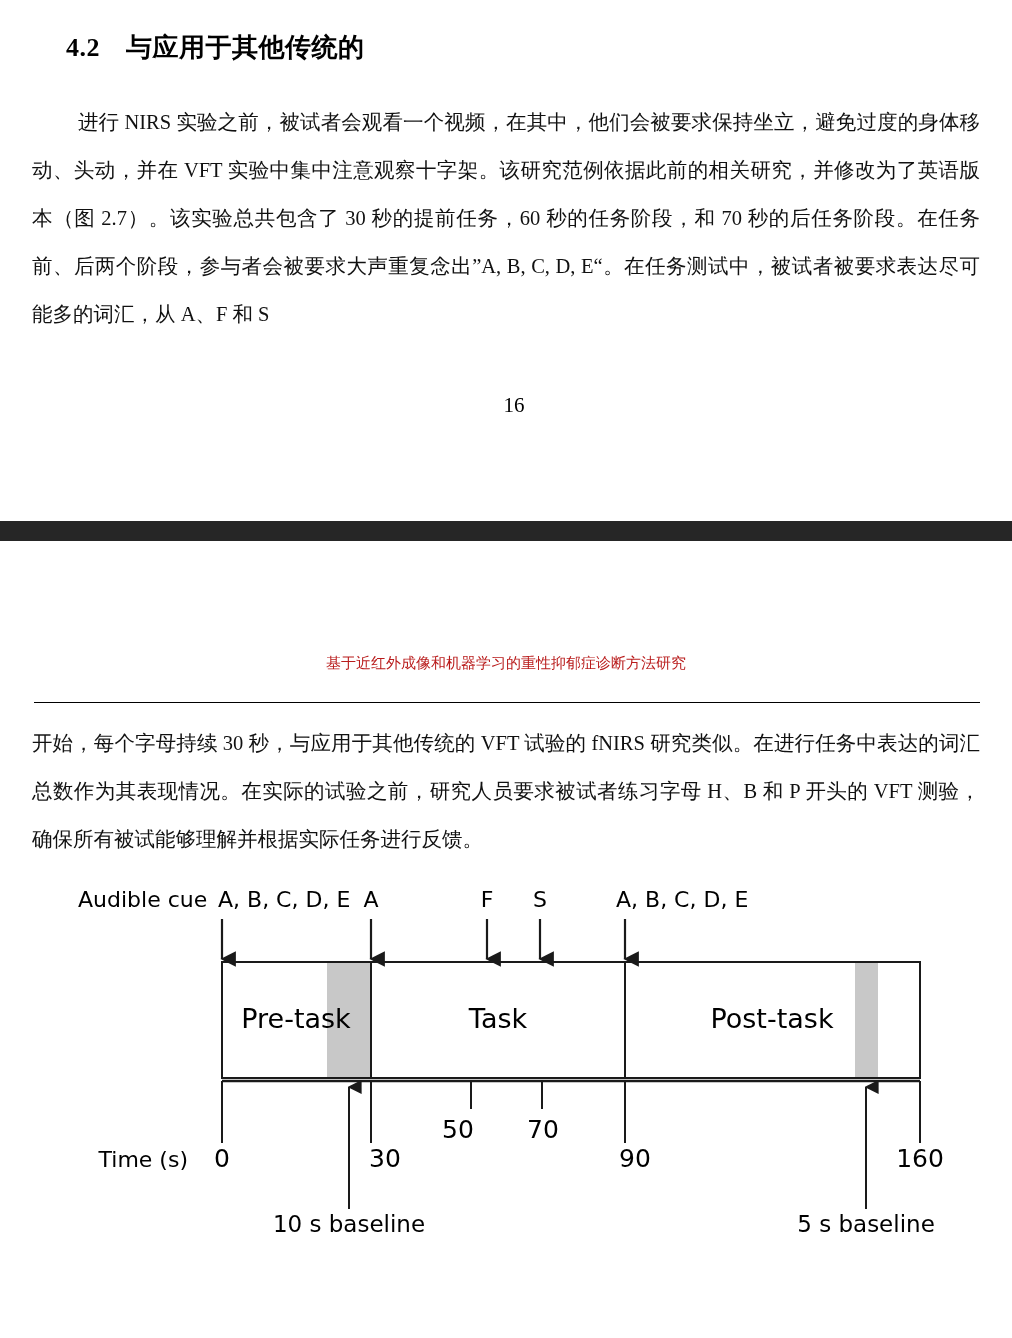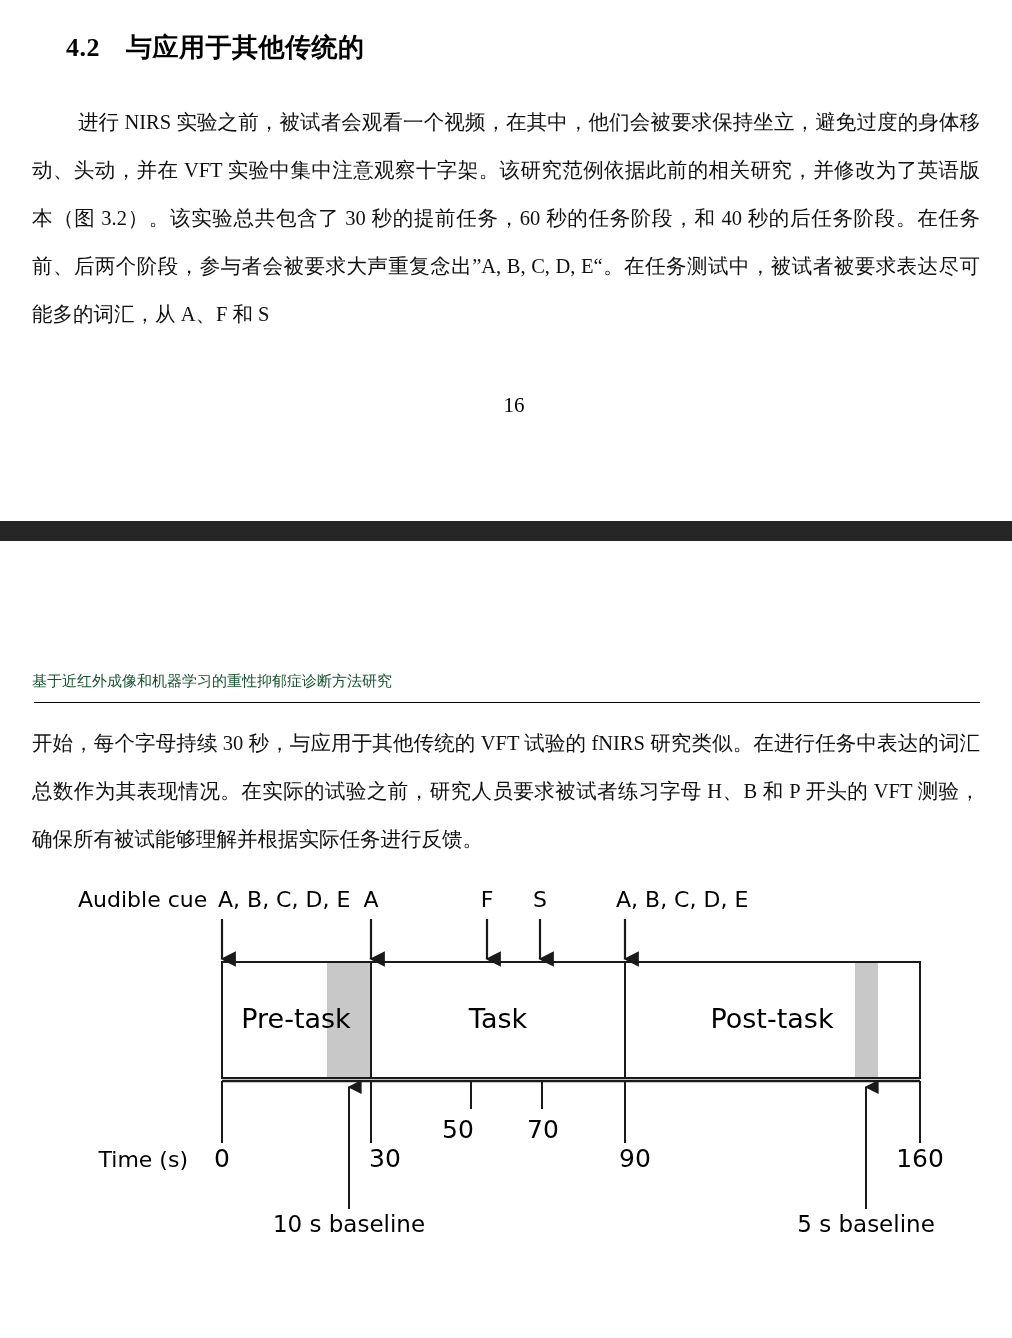--- a/index.html
+++ b/index.html
@@ -74,25 +74,25 @@
   .page-lower {
     position: absolute;
     left: 0;
     top: 541px;
     width: 1012px;
     height: 797px;
   }
   .running-head {
     position: absolute;
     left: 32px;
-    top: 131px;
+    top: 113px;
     width: 948px;
-    text-align: left;
+    text-align: center;
     font-size: 15px;
-    color: #14532d;
+    color: #b91c1c;
   }
   .head-rule {
     position: absolute;
     left: 34px;
     top: 161px;
     width: 946px;
     height: 1px;
     background: #000;
   }
   .para-two {
@@ -122,21 +122,21 @@
 </style>
 </head>
 <body>
 
 <div class="page-upper">
 
   <div class="section-heading">
     <span class="sec-num">4.2</span><span>与应用于其他传统的</span>
   </div>
 
-  <div class="body-para para-one">进行 NIRS 实验之前，被试者会观看一个视频，在其中，他们会被要求保持坐立，避免过度的身体移动、头动，并在 VFT 实验中集中注意观察十字架。该研究范例依据此前的相关研究，并修改为了英语版本（图 3.2）。该实验总共包含了 30 秒的提前任务，60 秒的任务阶段，和 40 秒的后任务阶段。在任务前、后两个阶段，参与者会被要求大声重复念出”A, B, C, D, E“。在任务测试中，被试者被要求表达尽可能多的词汇，从 A、F 和 S</div>
+  <div class="body-para para-one">进行 NIRS 实验之前，被试者会观看一个视频，在其中，他们会被要求保持坐立，避免过度的身体移动、头动，并在 VFT 实验中集中注意观察十字架。该研究范例依据此前的相关研究，并修改为了英语版本（图 2.7）。该实验总共包含了 30 秒的提前任务，60 秒的任务阶段，和 70 秒的后任务阶段。在任务前、后两个阶段，参与者会被要求大声重复念出”A, B, C, D, E“。在任务测试中，被试者被要求表达尽可能多的词汇，从 A、F 和 S</div>
 
   <div class="page-number">16</div>
 </div>
 
 <div class="scan-separator"></div>
 
 <div class="page-lower">
 
   <div class="running-head">基于近红外成像和机器学习的重性抑郁症诊断方法研究</div>
   <div class="head-rule"></div>

